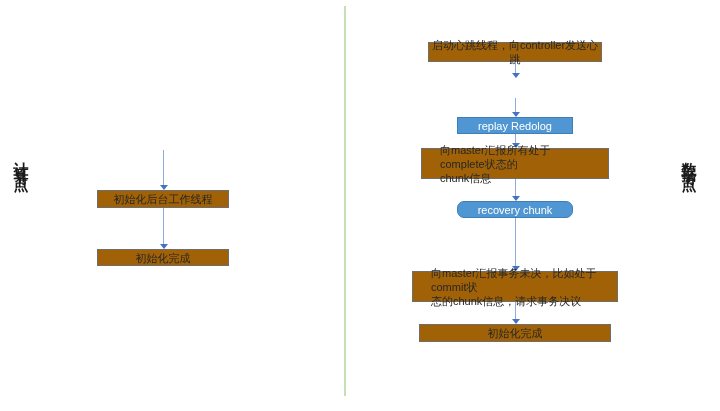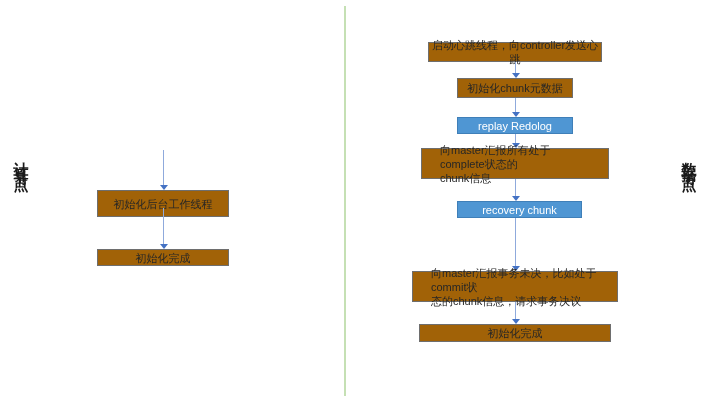--- a/index.html
+++ b/index.html
@@ -82,37 +82,36 @@
 
   <div class="side-label label-compute">计算节点</div>
   <div class="side-label label-data">数据节点</div>
 
 
   <div class="arrow" style="left:159px; top:150px; height:40px;">
     <span class="line"></span>
     <span class="head"></span>
   </div>
 
-  <div class="box" style="left:97px; top:190px; width:132px; height:27px;">初始化后台工作线程</div>
+  <div class="box" style="left:97px; top:190px; width:132px; height:18px;">初始化后台工作线程</div>
 
   <div class="arrow" style="left:159px; top:208px; height:41px;">
     <span class="line"></span>
     <span class="head"></span>
   </div>
 
   <div class="box" style="left:97px; top:249px; width:132px; height:17px;">初始化完成</div>
 
   <div class="box" style="left:428px; top:42px; width:174px; height:20px;">启动心跳线程，向controller发送心跳</div>
 
   <div class="arrow" style="left:511px; top:62px; height:16px;">
     <span class="line"></span>
     <span class="head"></span>
   </div>
 
-  <div class="box" style="left:457px; top:78px; width:116px; height:20px;">初始化chunk元数据</div>
 
   <div class="arrow" style="left:511px; top:98px; height:19px;">
     <span class="line"></span>
     <span class="head"></span>
   </div>
 
   <div class="box accent" style="left:457px; top:117px; width:116px; height:17px;">replay Redolog</div>
 
   <div class="arrow" style="left:511px; top:134px; height:14px;">
     <span class="line"></span>
@@ -120,21 +119,21 @@
   </div>
 
   <div class="box align-left" style="left:421px; top:148px; width:188px; height:31px;">向master汇报所有处于complete状态的
 chunk信息</div>
 
   <div class="arrow" style="left:511px; top:179px; height:22px;">
     <span class="line"></span>
     <span class="head"></span>
   </div>
 
-  <div class="box accent" style="left:457px; top:201px; width:125px; height:17px;">recovery chunk</div>
+  <div class="box accent" style="left:457px; top:201px; width:116px; height:17px;border-radius:7px;">recovery chunk</div>
 
   <div class="arrow" style="left:511px; top:218px; height:53px;">
     <span class="line"></span>
     <span class="head"></span>
   </div>
 
   <div class="box align-left" style="left:412px; top:271px; width:206px; height:31px;">向master汇报事务未决，比如处于commit状
 态的chunk信息，请求事务决议</div>
 
   <div class="arrow" style="left:511px; top:302px; height:22px;">

